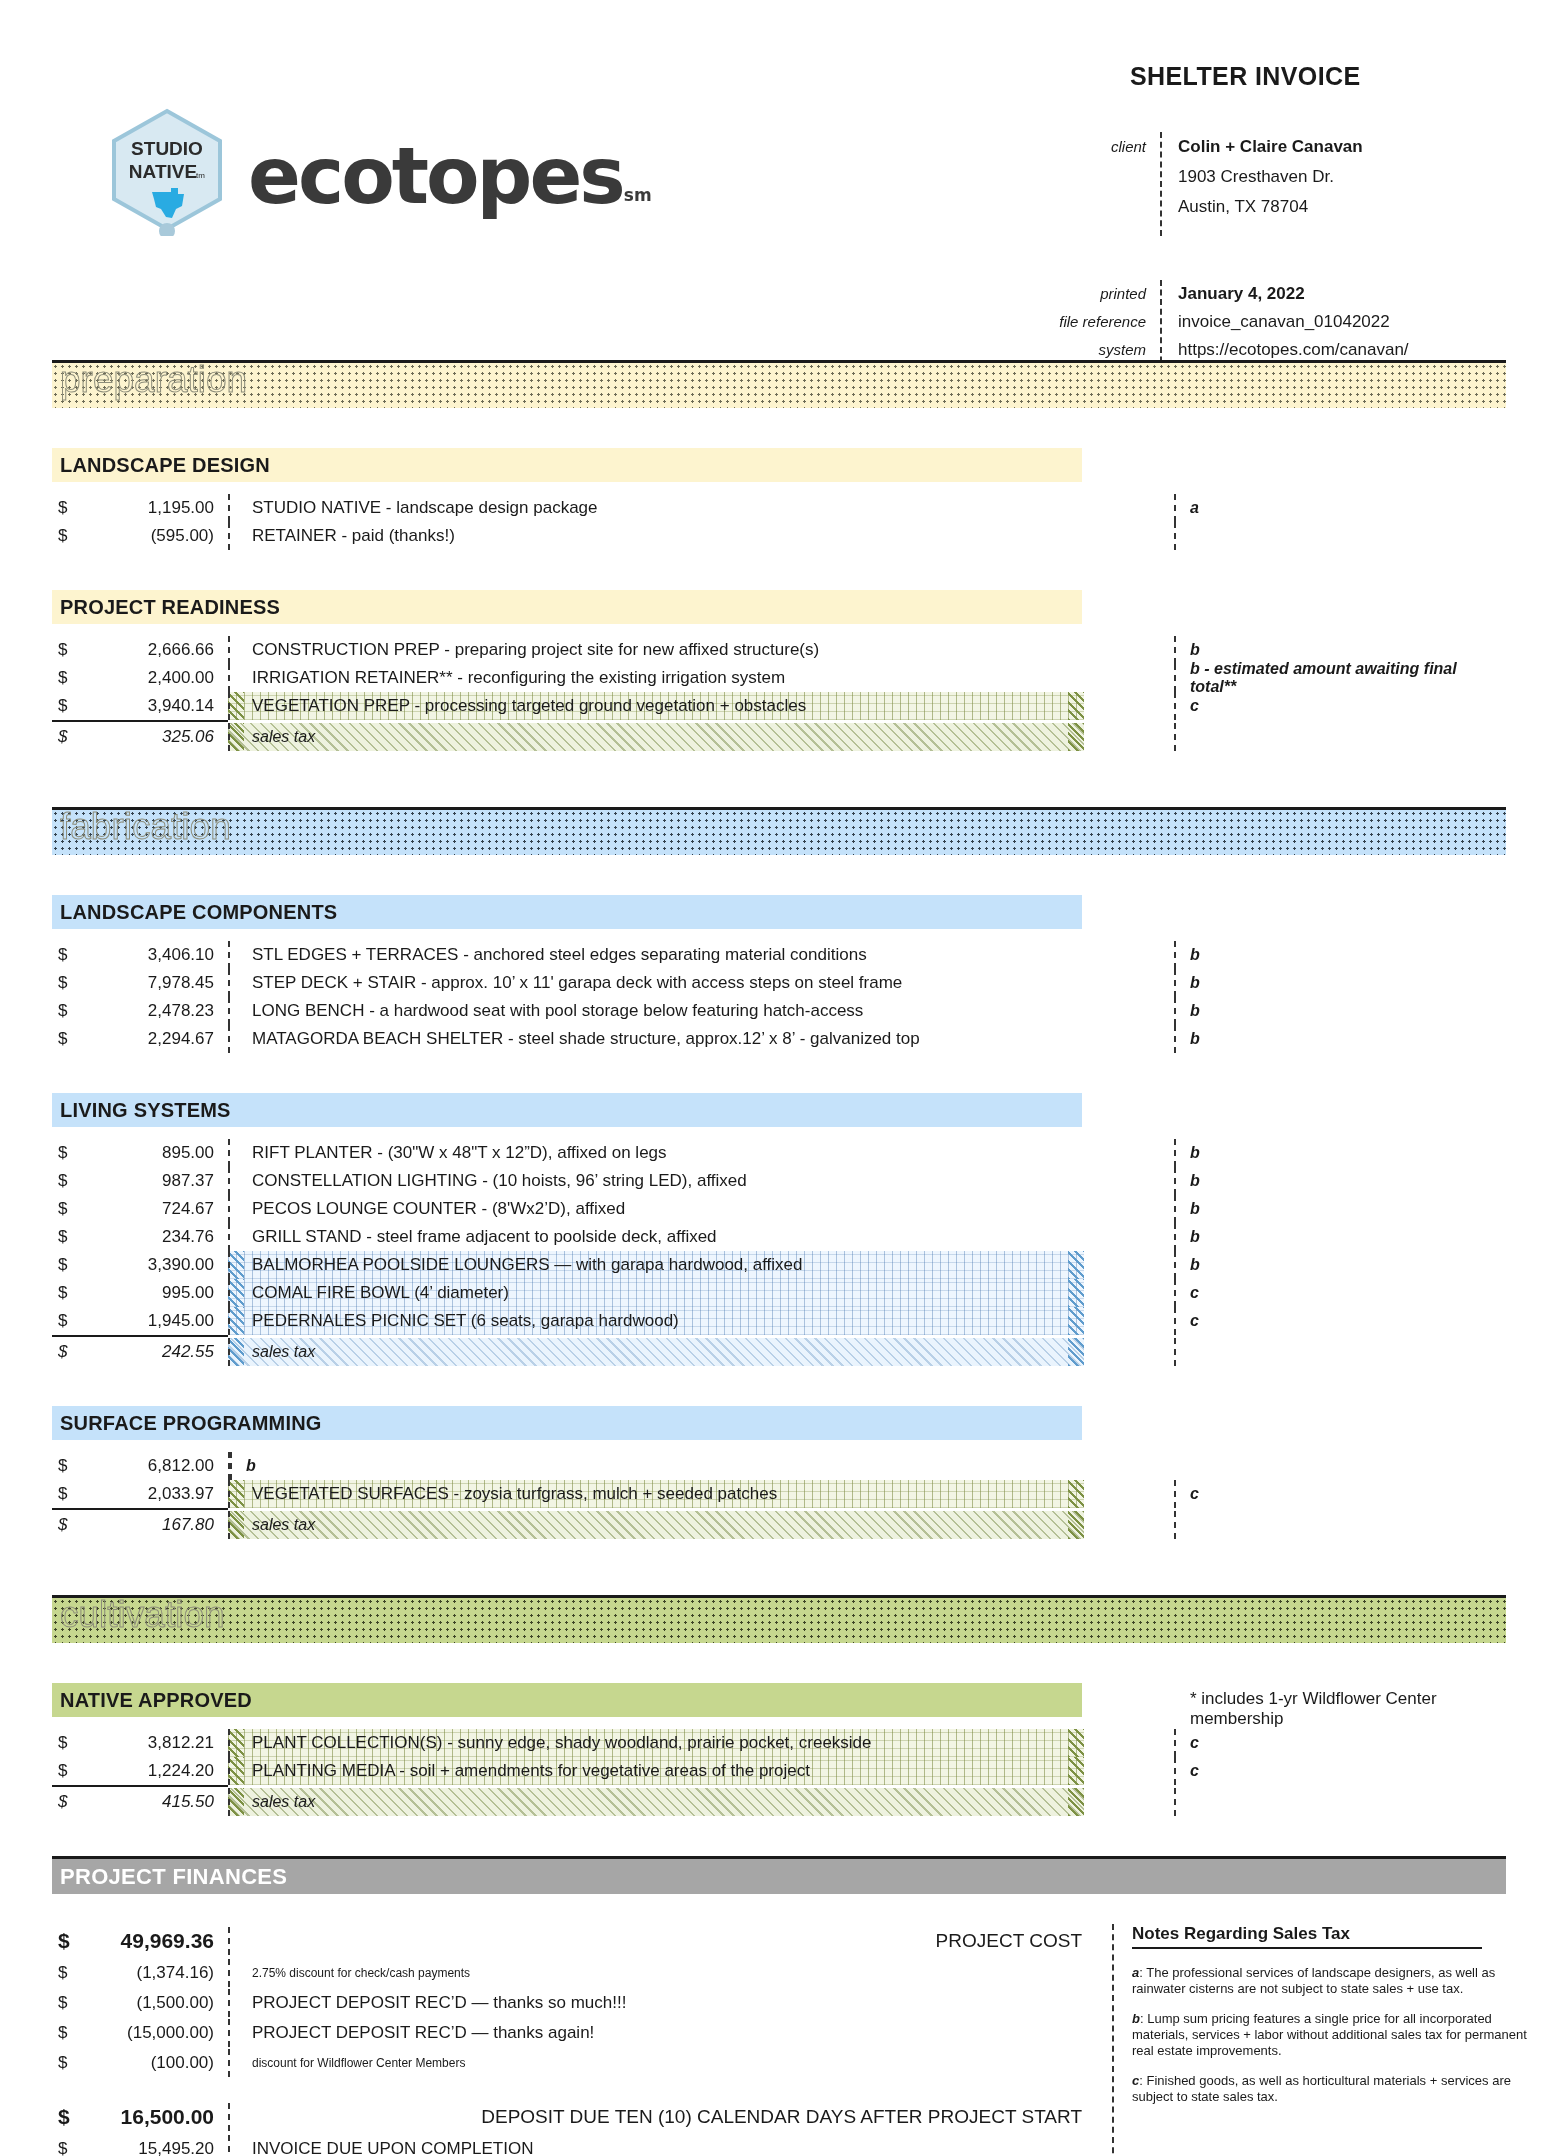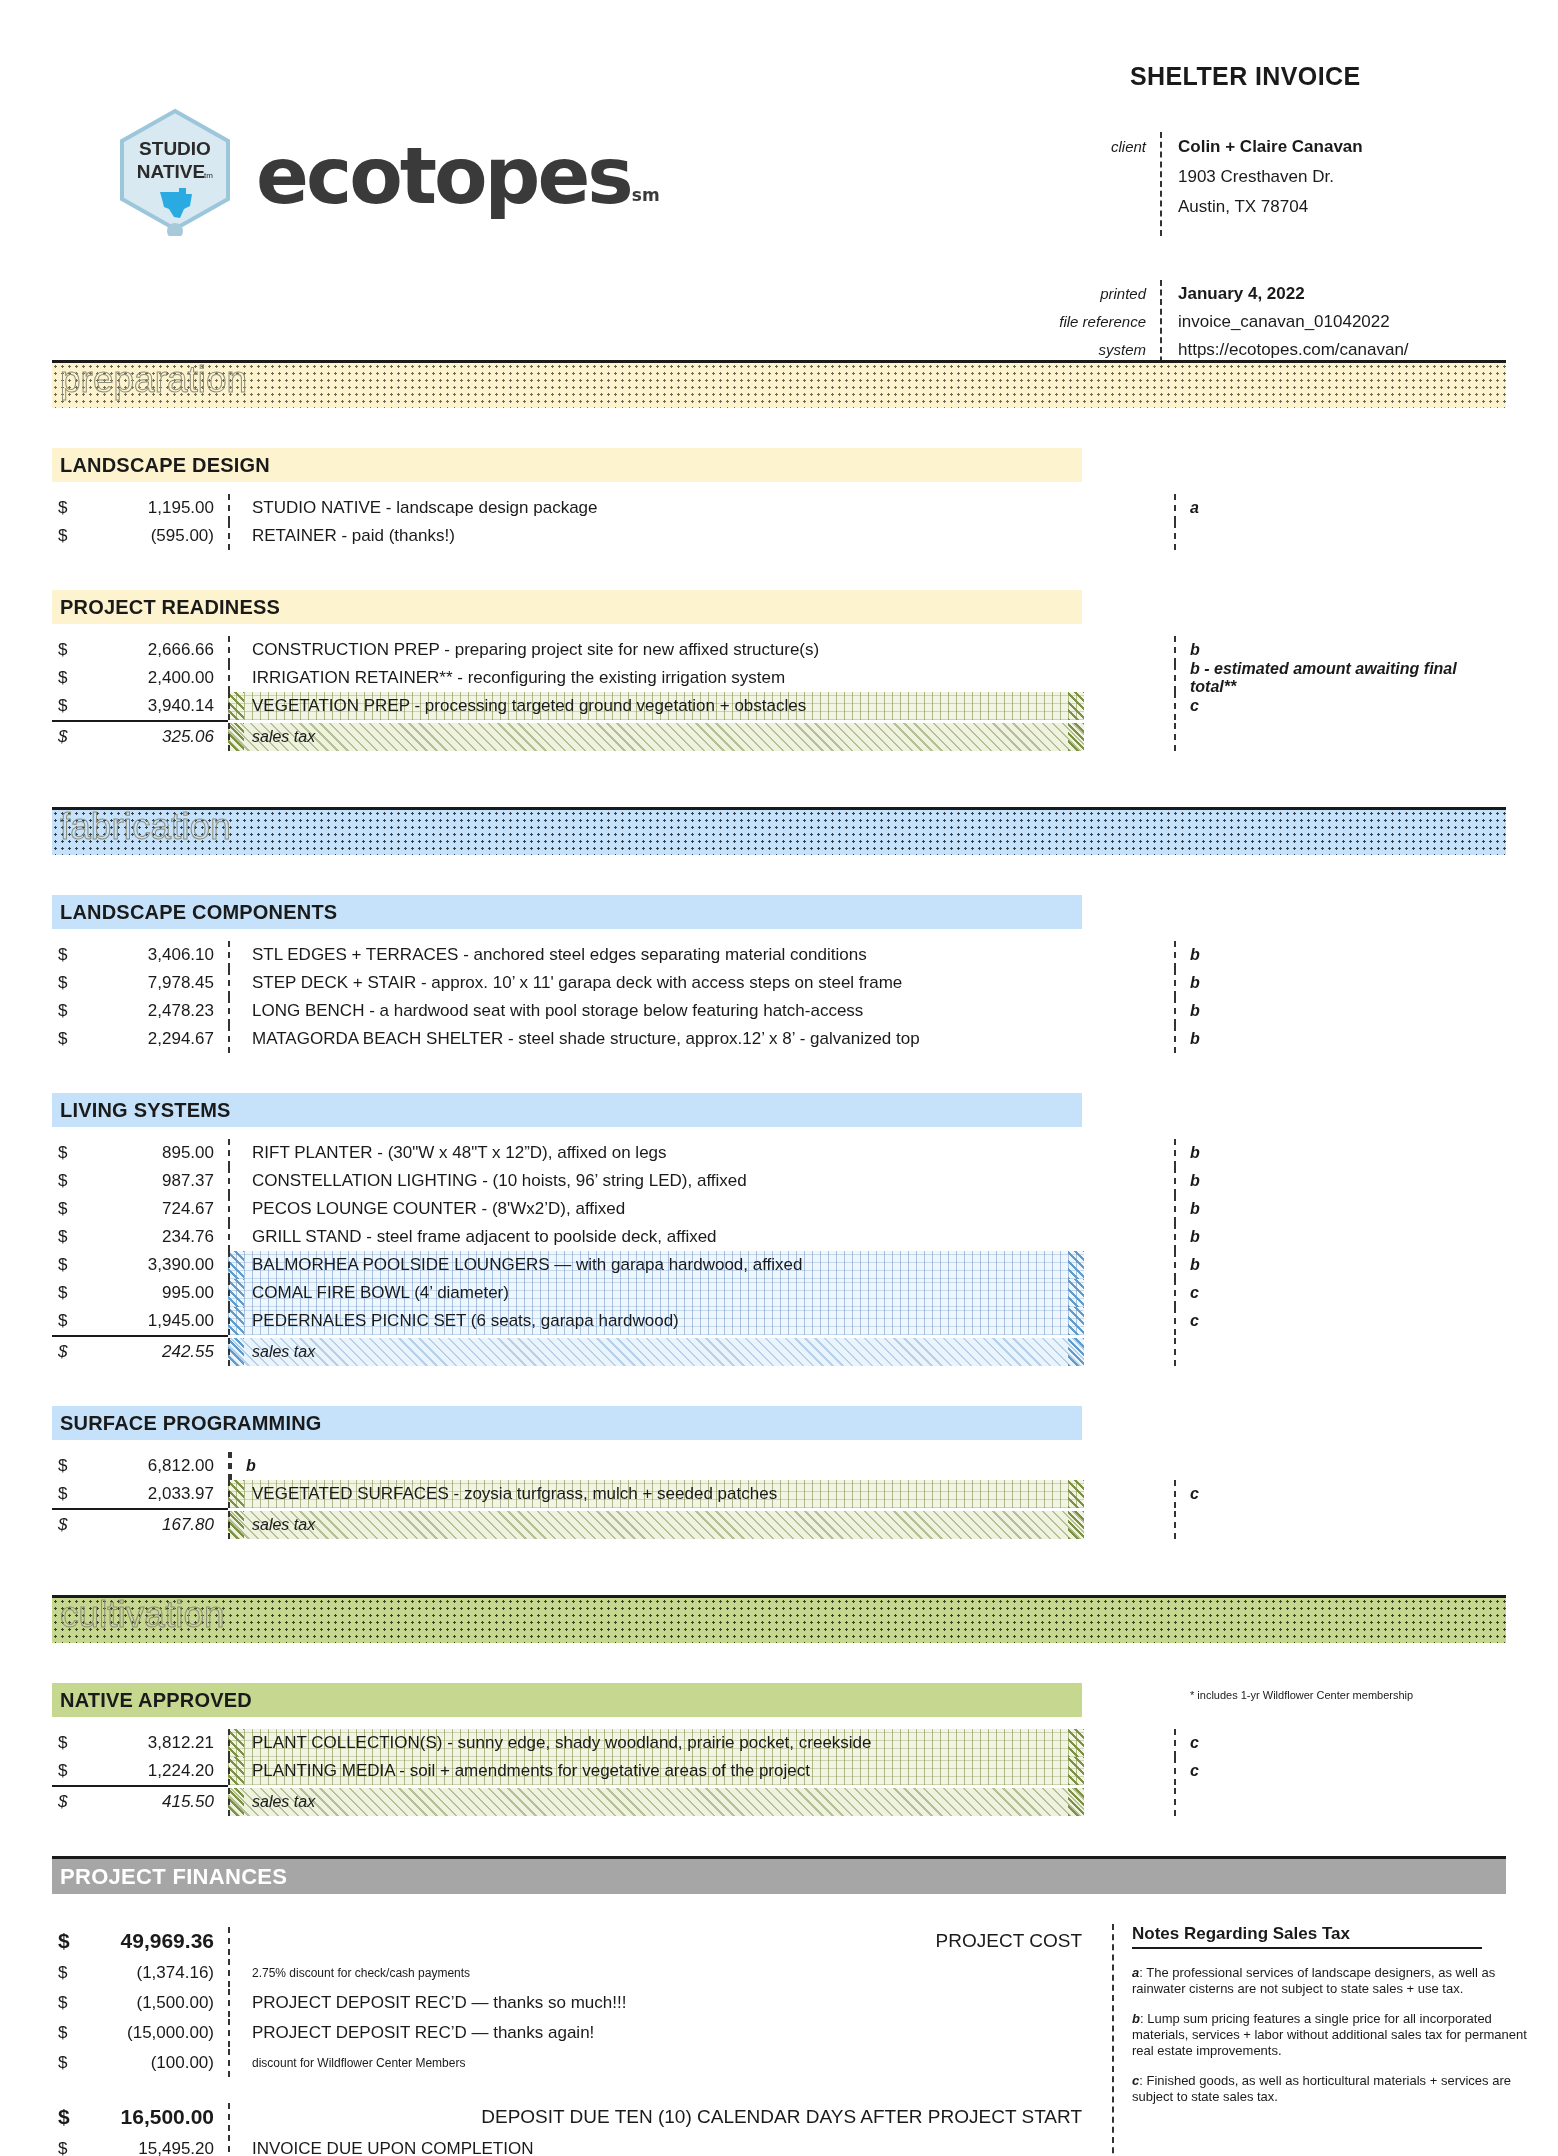--- a/index.html
+++ b/index.html
@@ -23,21 +23,21 @@
     position: absolute;
     left: 1130px;
     top: 62px;
     font-size: 25px;
     font-weight: bold;
     letter-spacing: 0.4px;
   }
 
   .logo-wrap {
     position: absolute;
-    left: 116px;
+    left: 108px;
     top: 108px;
     display: flex;
     align-items: center;
     gap: 22px;
   }
 
   .hex-badge { position: relative; width: 118px; height: 128px; }
 
   .wordmark {
     font-size: 78px;
@@ -212,21 +212,21 @@
     width: 176px;
     margin-left: 0;
     height: 0;
   }
   .taxline-wrap { position: relative; height: 3px; }
 
   .group-note {
     position: absolute;
     right: 0;
     top: 6px;
-    font-size: 11px;
+    font-size: 17px;
     width: 330px;
     padding-left: 14px;
   }
 
   .spacer-sm { height: 22px; }
   .spacer-md { height: 40px; }
   .spacer-lg { height: 56px; }
 
   
   .fin-band {

